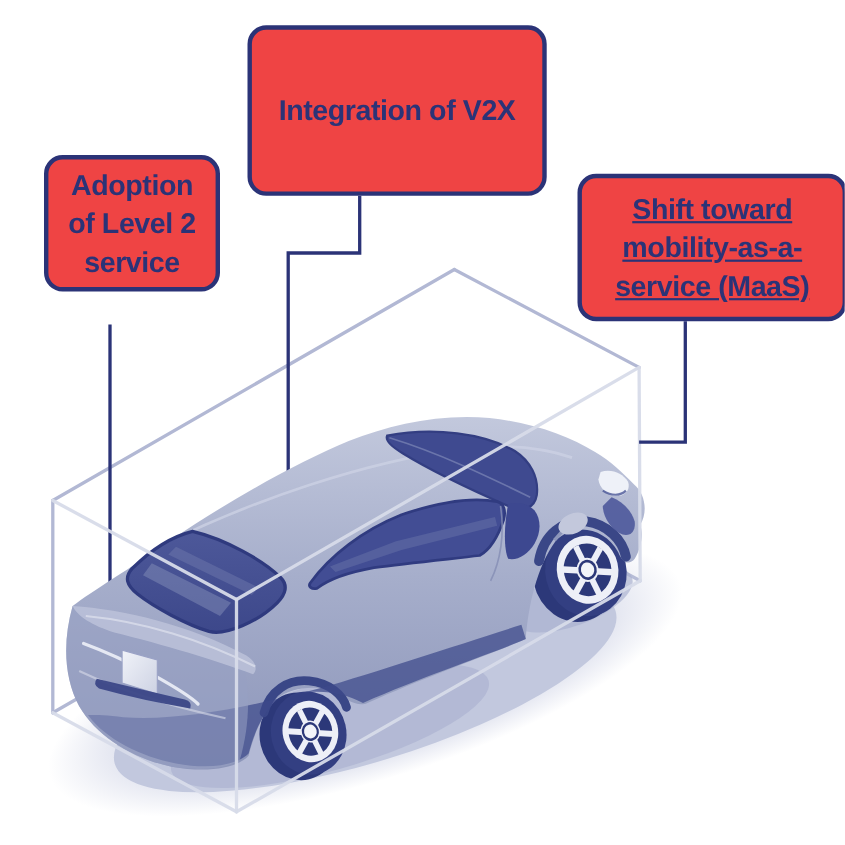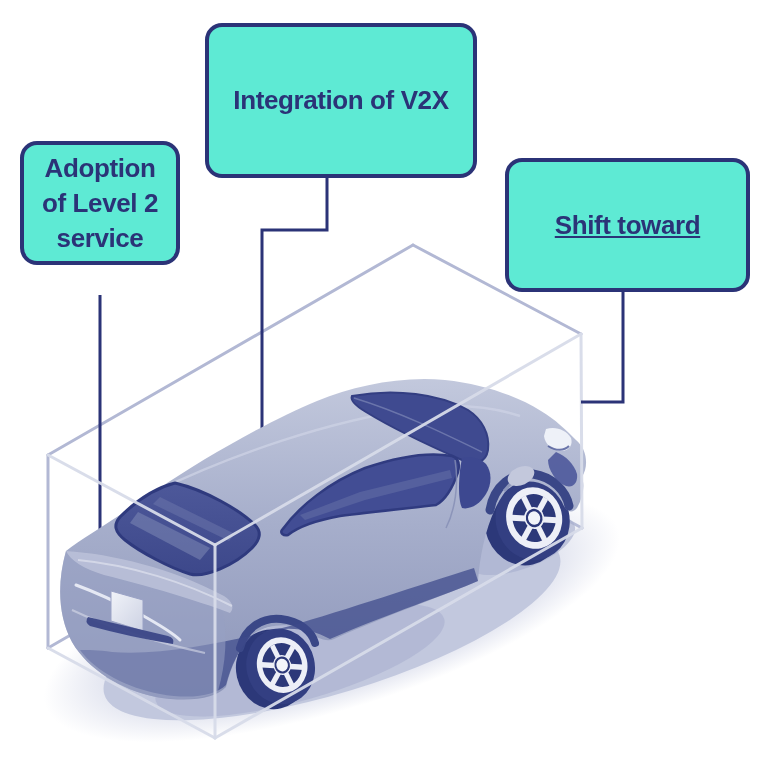--- a/index.html
+++ b/index.html
@@ -7,25 +7,26 @@
     --color-cube-back:#b2b8d4;
     --color-cube-front:#d7dbe9;
     --color-shadow:#c6cbe1;
     --color-bg:#ffffff;
   }
   *{margin:0;padding:0;box-sizing:border-box;}
   body{background:var(--color-bg);font-family:"Liberation Sans",sans-serif;}
   .stage{position:relative;width:768px;height:768px;background:var(--color-bg);overflow:hidden;}
   .stage svg{position:absolute;left:0;top:0;}
   .callout{
-    position:absolute;background:#5eead4;border:4px solid var(--color-navy);
+    position:absolute;background:#ef4444;border:4px solid var(--color-navy);
     border-radius:17px;color:var(--color-navy);font-weight:700;
     font-size:26px;line-height:35px;letter-spacing:-0.4px;
     display:flex;flex-direction:column;justify-content:center;align-items:center;
     text-align:center;
+    margin-left:20px;
   }
   .callout span{display:block;white-space:nowrap;}
   #callout-level3{left:20px;top:141px;width:160px;height:124px;}
   #callout-v2x{left:205px;top:23px;width:272px;height:155px;}
   #callout-maas{left:505px;top:158px;width:245px;height:134px;text-decoration:underline;}
   .connector{stroke:var(--color-navy);stroke-width:3;fill:none;}
   .cube-back{stroke:var(--color-cube-back);stroke-width:3;fill:none;stroke-linecap:round;}
   .cube-front{stroke:var(--color-cube-front);stroke-width:3;fill:none;stroke-linecap:round;opacity:.95;}
 </style>
 </head>
@@ -231,15 +232,17 @@
     <span>of Level 2</span>
     <span>service</span>
   </div>
 
   <div class="callout" id="callout-v2x" aria-label="Integration of V2X communication systems">
     <span>Integration of V2X</span>
   </div>
 
   <div class="callout" id="callout-maas" aria-label="Shift toward mobility-as-a-service (MaaS)">
     <span>Shift toward</span>
+    <span>mobility-as-a-</span>
+    <span>service (MaaS)</span>
   </div>
 
 </div>
 
 </body></html>

